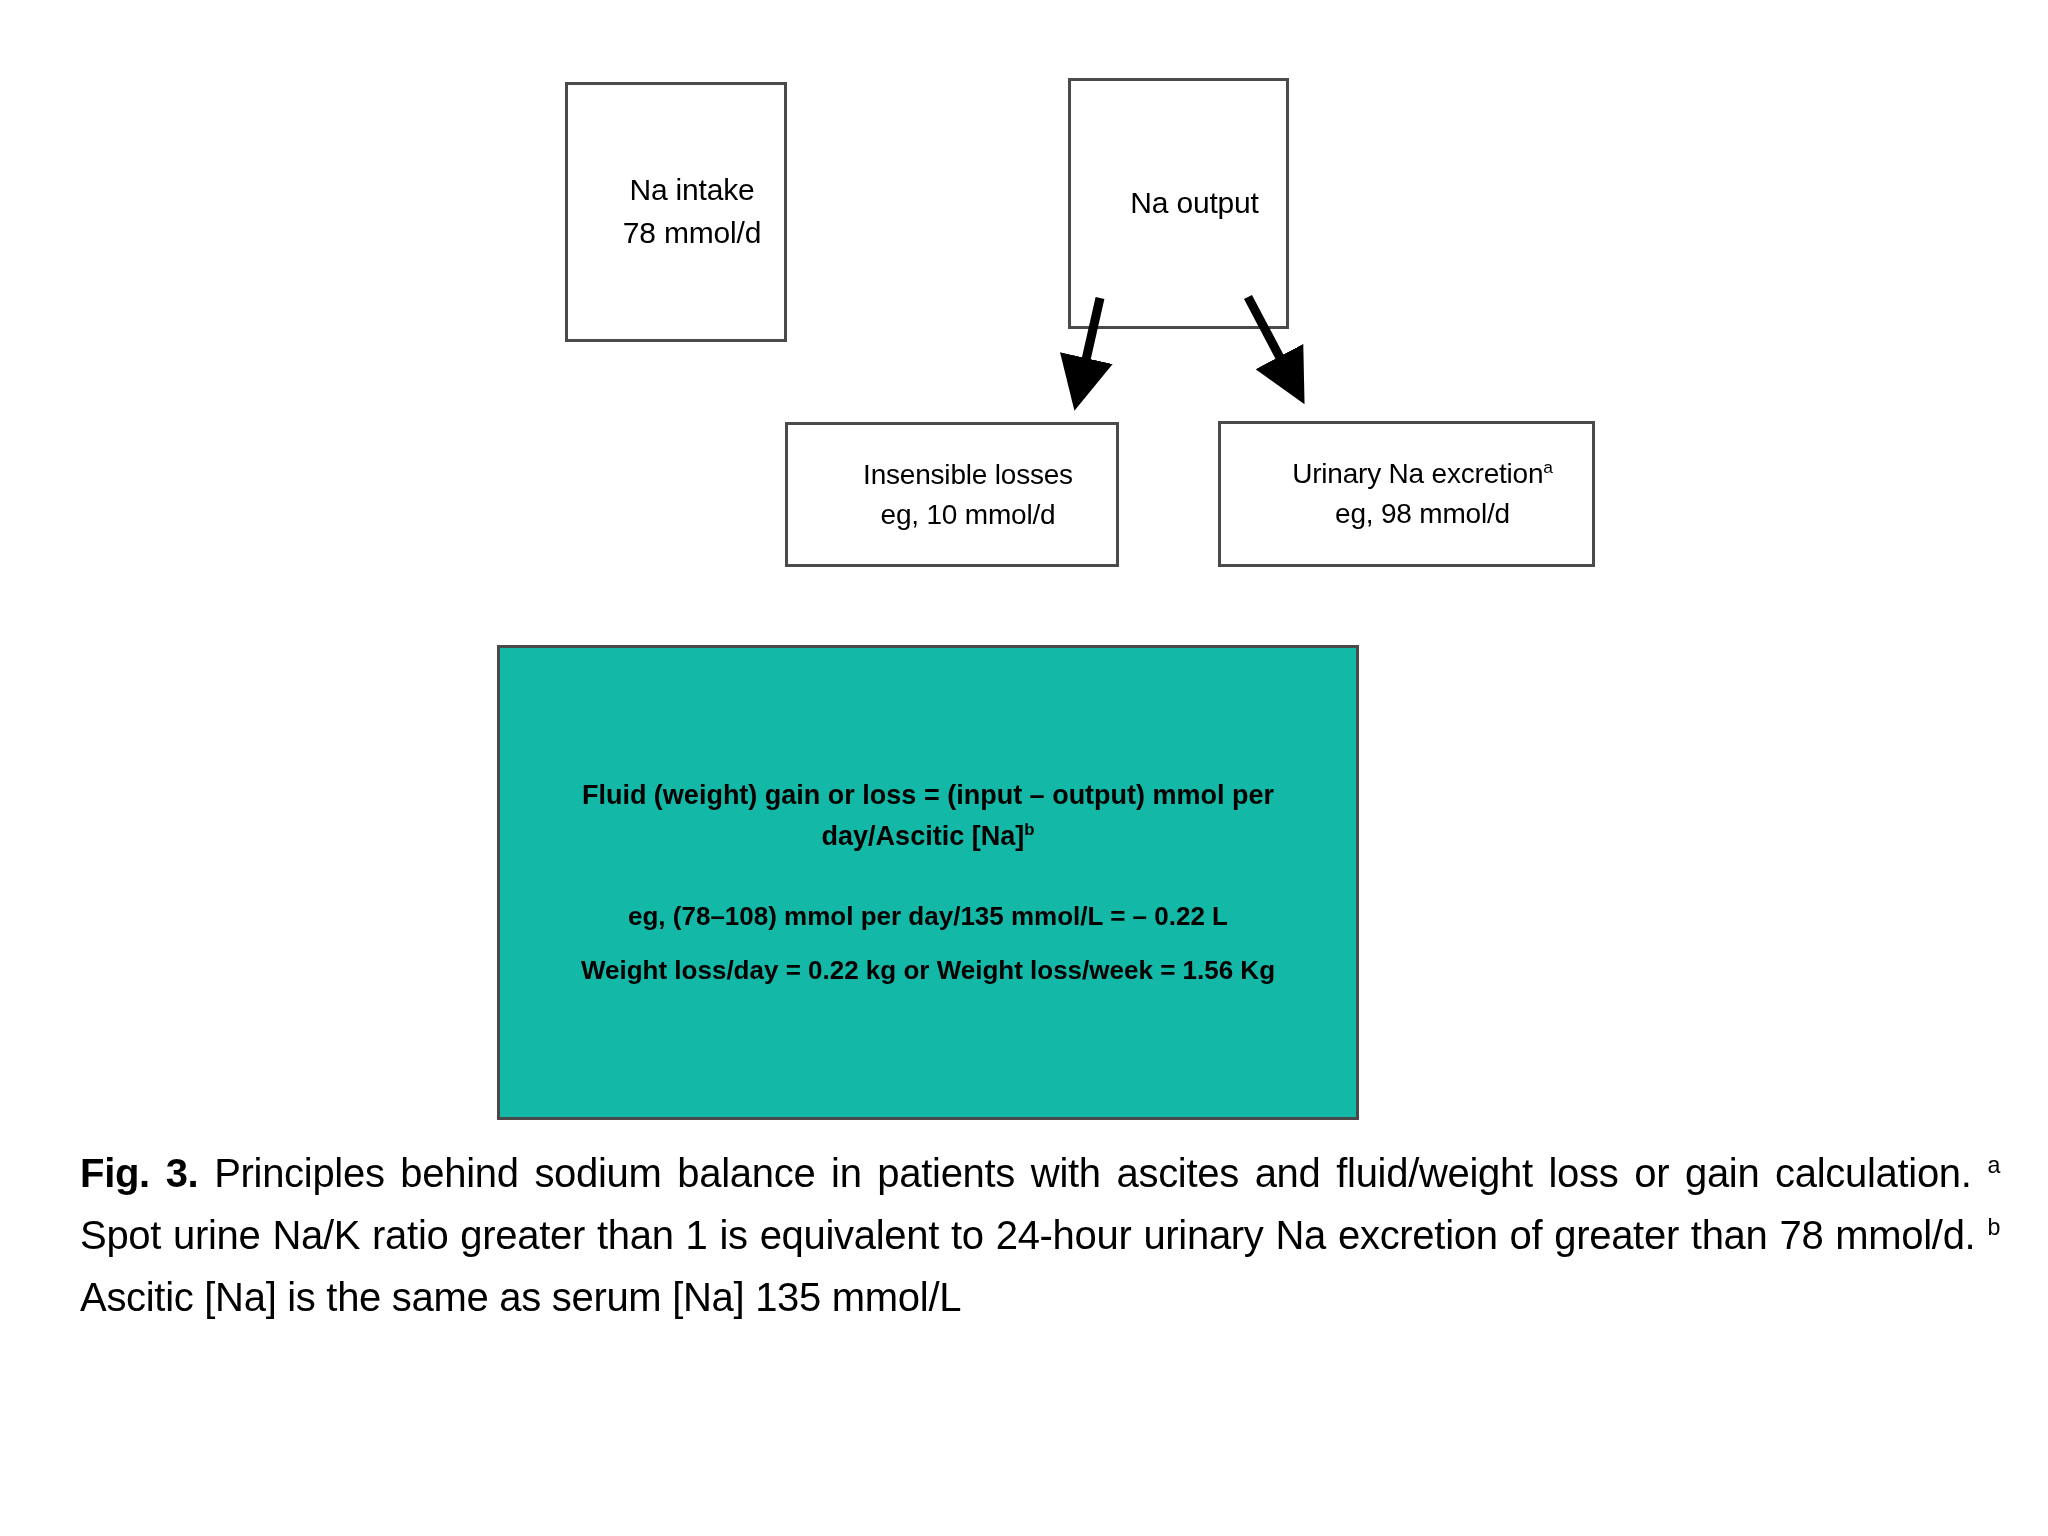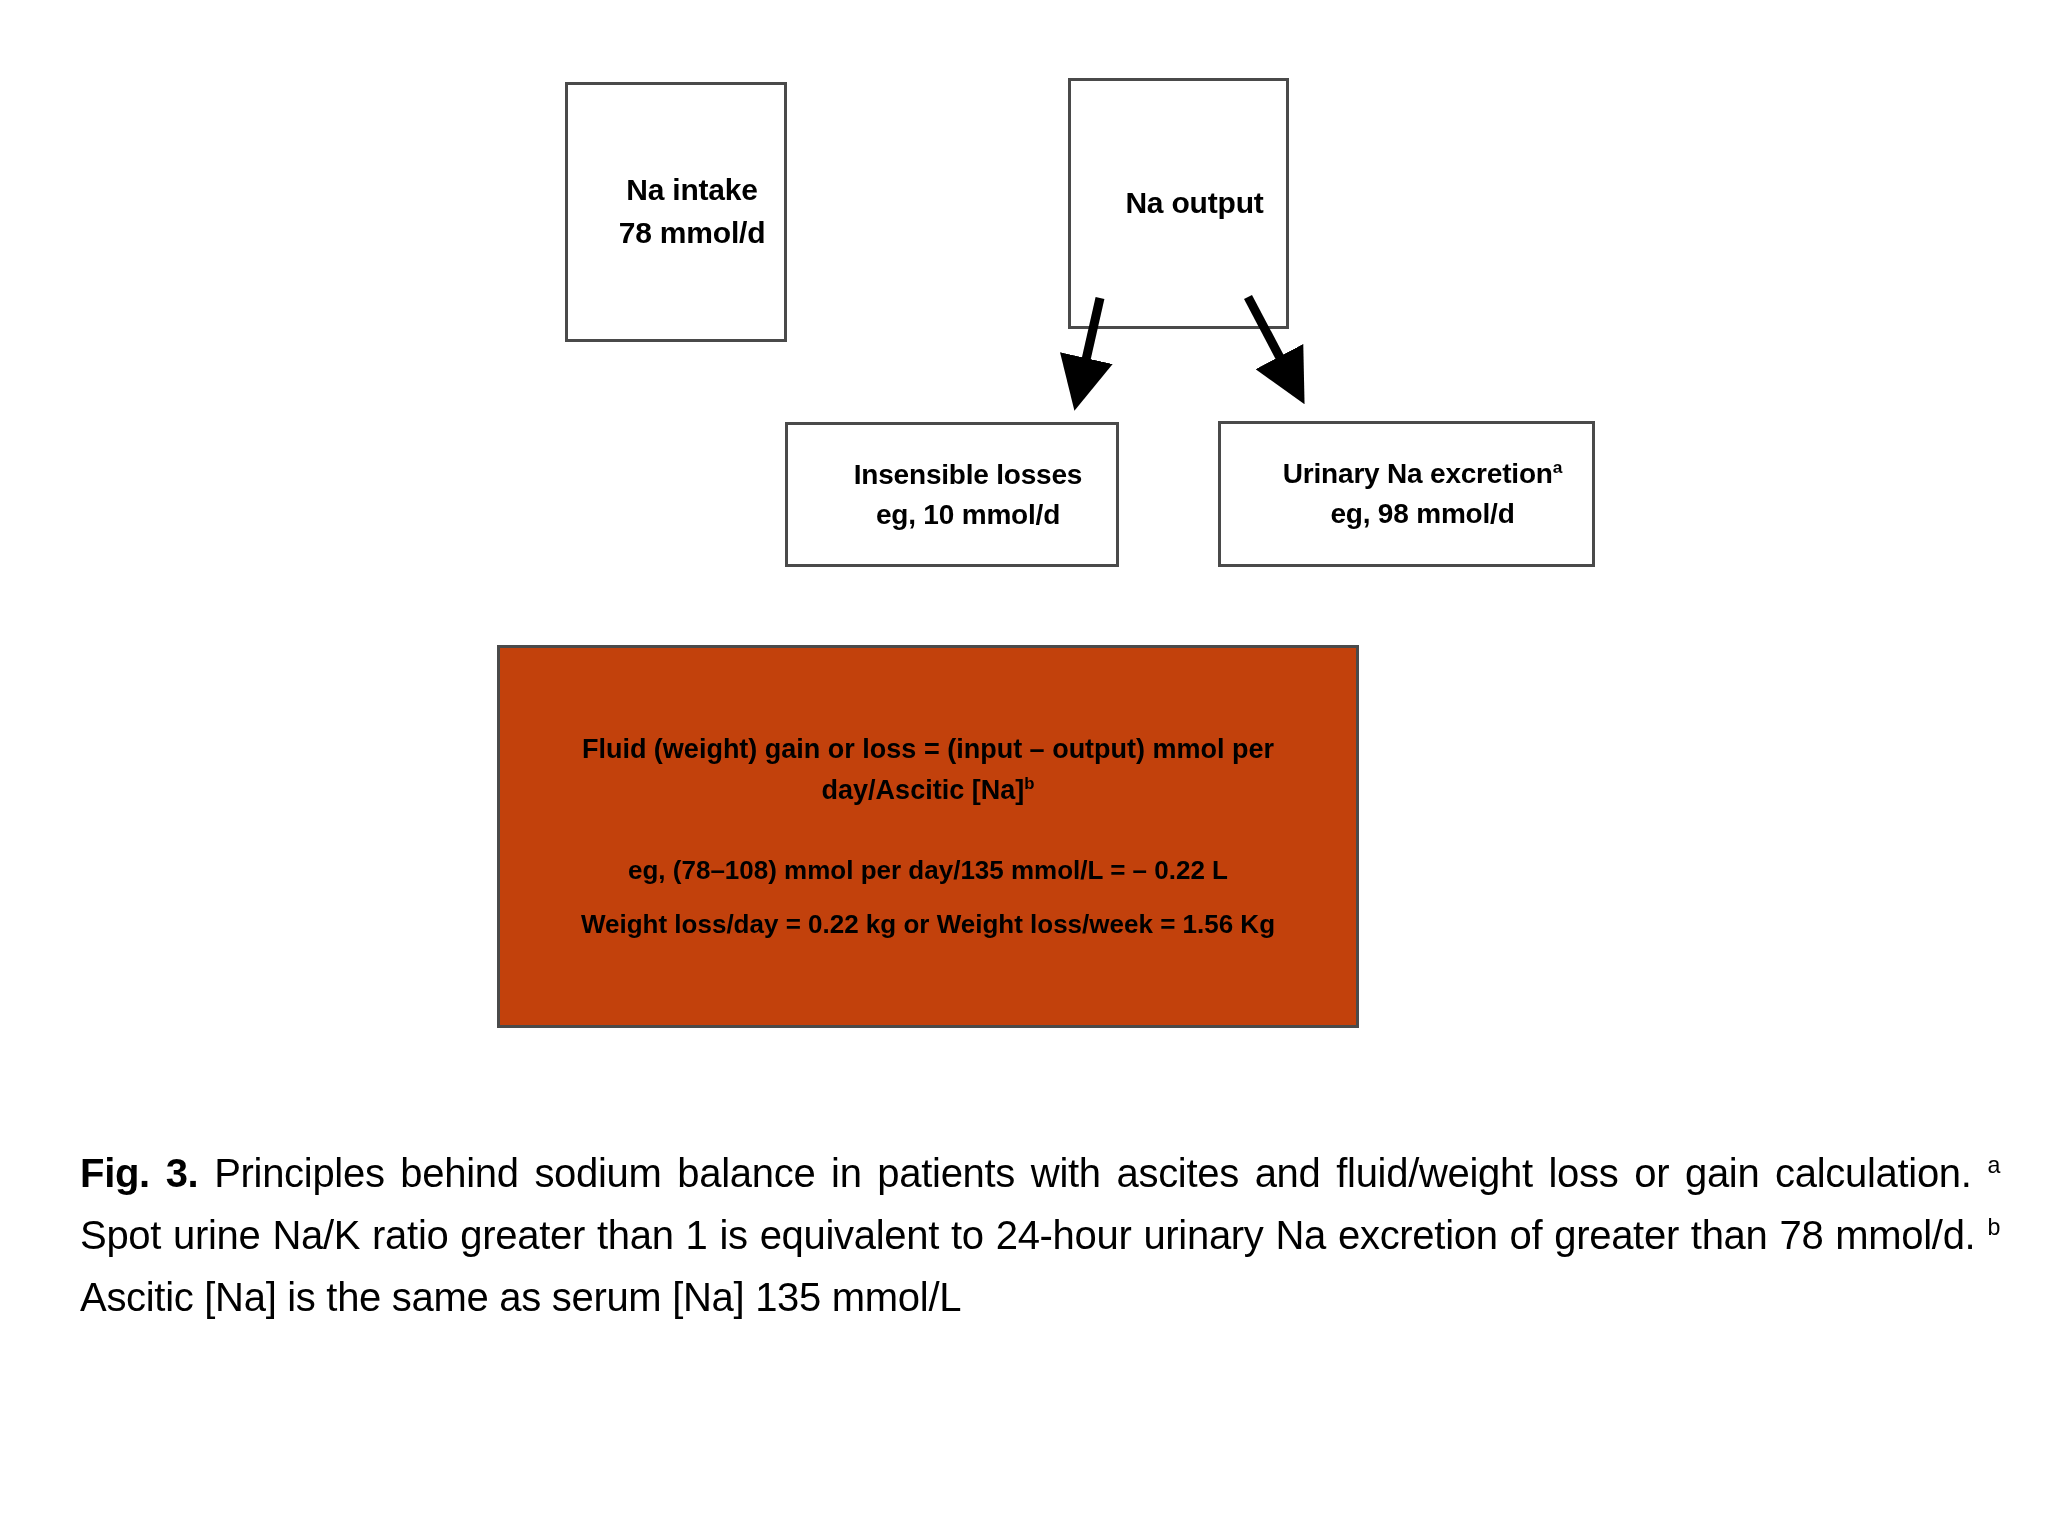--- a/index.html
+++ b/index.html
@@ -29,21 +29,21 @@
   .node-box {
     position: absolute;
     box-sizing: border-box;
     border: 3px solid #4a4a4a;
     background: #ffffff;
     display: flex;
     flex-direction: column;
     align-items: center;
     justify-content: center;
     text-align: center;
-    font-weight: bold;
+    font-weight: normal;
     letter-spacing: -0.2px;
     line-height: 1.42;
     padding-left: 32px;
   }
   .node-line {
     display: block;
     white-space: nowrap;
   }
 
   #box-na-intake {
@@ -75,23 +75,23 @@
     font-size: 28px;
   }
 
   
   #box-formula {
     position: absolute;
     box-sizing: border-box;
     left: 497px;
     top: 645px;
     width: 862px;
-    height: 383px;
+    height: 475px;
     border: 3px solid #4a4a4a;
-    background: #c2410c;
+    background: #14b8a6;
     display: flex;
     flex-direction: column;
     align-items: center;
     justify-content: center;
     text-align: center;
     font-weight: bold;
   }
   .formula-line {
     display: block;
     font-weight: bold;

